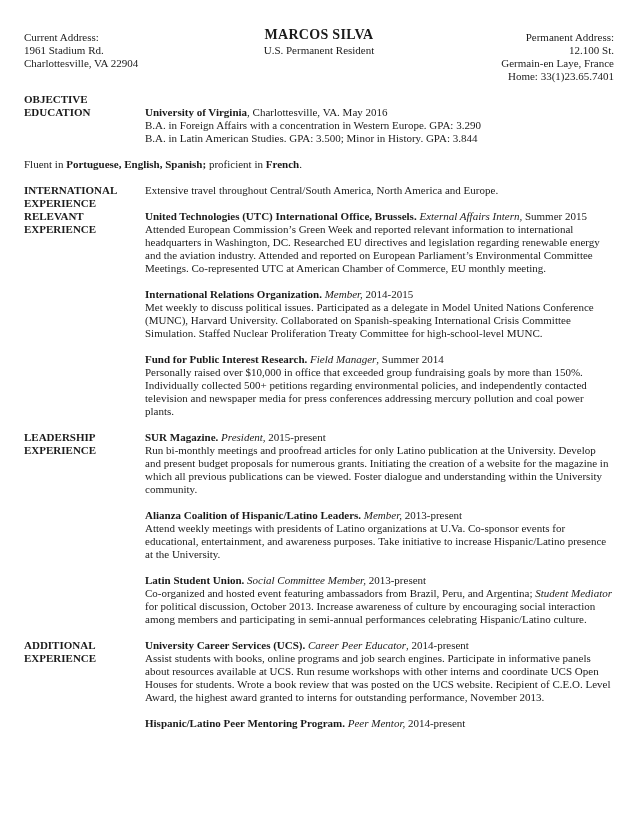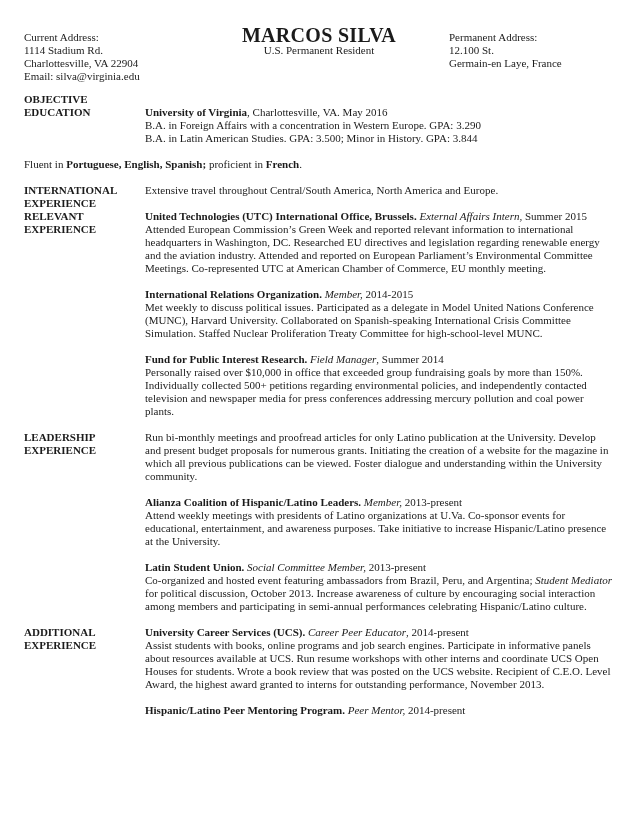--- a/index.html
+++ b/index.html
@@ -21,23 +21,23 @@
   }
   .header {
     display: flex;
     justify-content: space-between;
     align-items: flex-start;
     margin-bottom: 10px;
   }
   .hcol { flex: none; }
   .hcol.left  { width: 165px; text-align: left; padding-top: 5px; }
   .hcol.center{ flex: 1; text-align: center; }
-  .hcol.right { width: 165px; text-align: left; padding-top: 5px; }
+  .hcol.right { width: 165px; text-align: right; padding-top: 5px; }
   .name {
-    font-size: 20px;
+    font-size: 14px;
     font-weight: bold;
     line-height: 18px;
     letter-spacing: 0.3px;
   }
   .section { display: flex; gap: 9px; }
   .slabel {
     flex: none;
     width: 112px;
     font-weight: bold;
     padding-right: 6px;
@@ -49,34 +49,34 @@
   .b { font-weight: bold; }
   .i { font-style: italic; }
 </style>
 </head>
 <body>
 
 <div class="page">
   <div class="header">
     <div class="hcol left" id="h-left">
         <div class="hline">Current Address:</div>
-        <div class="hline">1114 Stadium Rd.</div>
+        <div class="hline">1961 Stadium Rd.</div>
         <div class="hline">Charlottesville, VA 22904</div>
-        <div class="hline">Email: silva@virginia.edu</div>
       </div>
     <div class="hcol center">
       <div class="name">MARCOS SILVA</div>
       <div id="h-center">
           <div class="hline">U.S. Permanent Resident</div>
         </div>
     </div>
     <div class="hcol right" id="h-right">
         <div class="hline">Permanent Address:</div>
         <div class="hline">12.100 St.</div>
         <div class="hline">Germain-en Laye, France</div>
+        <div class="hline">Home: 33(1)23.65.7401</div>
       </div>
   </div>
   <div id="sections">
       <div class="section">
         <div class="slabel">
           <div class="labline">OBJECTIVE</div>
         </div>
       </div>
       <div class="section">
         <div class="slabel">
@@ -128,20 +128,21 @@
           </div>
         </div>
       </div>
       <div class="section">
         <div class="slabel">
           <div class="labline">LEADERSHIP</div>
           <div class="labline">EXPERIENCE</div>
         </div>
         <div class="scontent">
           <div class="entry">
+            <div class="para"><span class="b">SUR Magazine. </span><span class="i">President,</span><span> 2015-present</span></div>
             <div class="para"><span>Run bi-monthly meetings and proofread articles for only Latino publication at the University. Develop and present budget proposals for numerous grants. Initiating the creation of a website for the magazine in which all previous publications can be viewed. Foster dialogue and understanding within the University community.</span></div>
           </div>
           <div class="entry">
             <div class="para"><span class="b">Alianza Coalition of Hispanic/Latino Leaders. </span><span class="i">Member,</span><span> 2013-present</span></div>
             <div class="para"><span>Attend weekly meetings with presidents of Latino organizations at U.Va. Co-sponsor events for educational, entertainment, and awareness purposes. Take initiative to increase Hispanic/Latino presence at the University.</span></div>
           </div>
           <div class="entry">
             <div class="para"><span class="b">Latin Student Union. </span><span class="i">Social Committee Member,</span><span> 2013-present</span></div>
             <div class="para"><span>Co-organized and hosted event featuring ambassadors from Brazil, Peru, and Argentina; </span><span class="i">Student Mediator</span><span> for political discussion, October 2013. Increase awareness of culture by encouraging social interaction among members and participating in semi-annual performances celebrating Hispanic/Latino culture.</span></div>
           </div>

